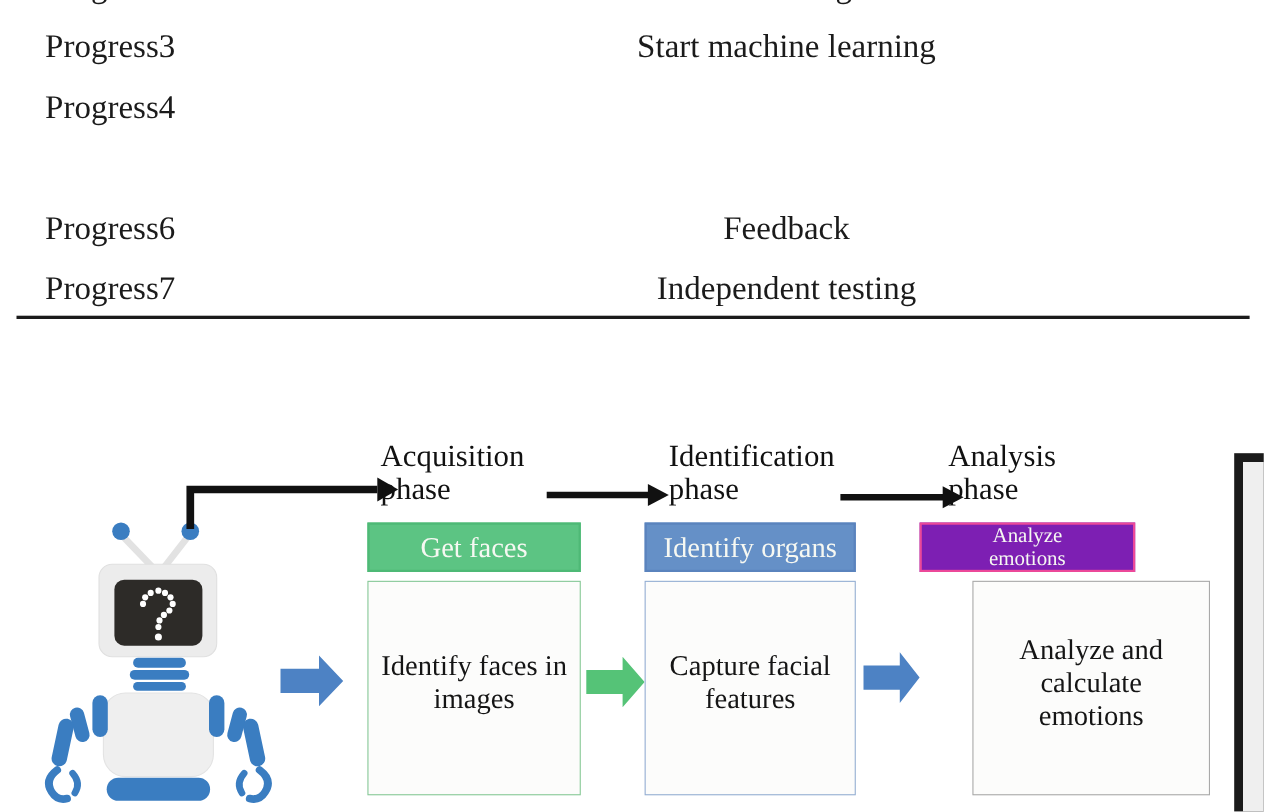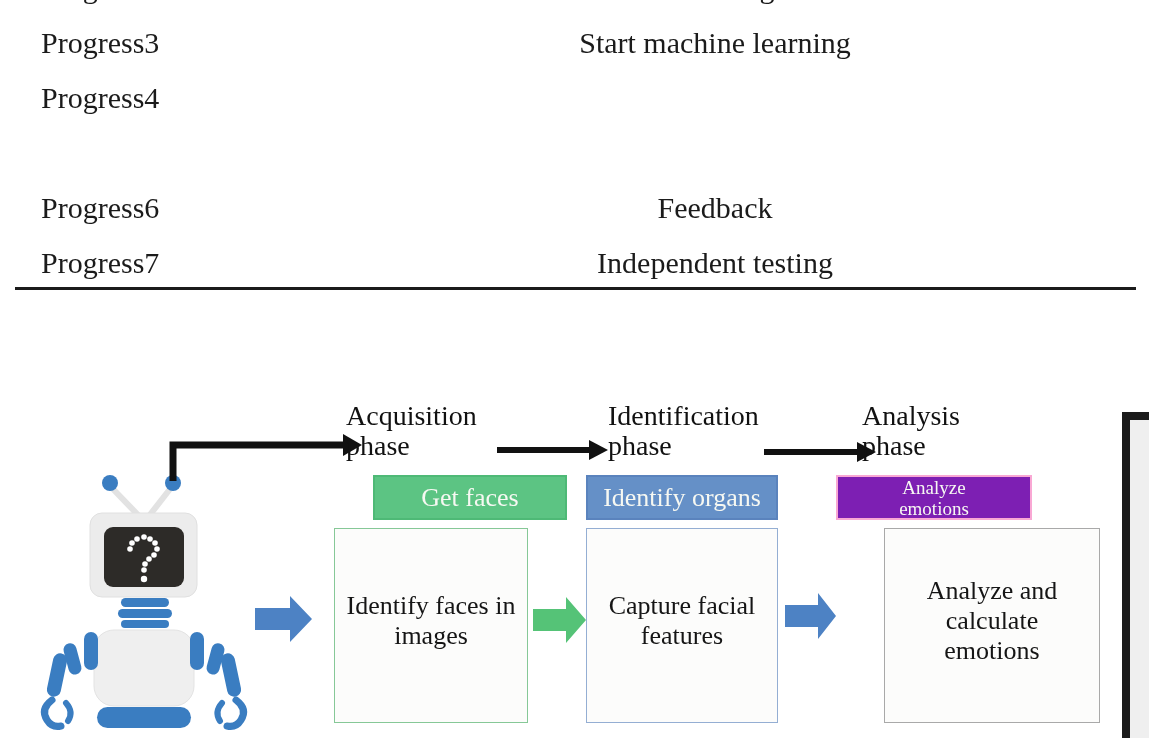--- a/index.html
+++ b/index.html
@@ -21,23 +21,23 @@
   
   #diagram-svg{position:absolute;left:0;top:0;width:1149px;height:738px;}
   .phase-label{
     position:absolute;top:401px;font-size:28px;line-height:30px;
     white-space:pre-line;color:#111;
   }
   .banner{
     position:absolute;top:475px;height:45px;display:flex;align-items:center;justify-content:center;
     font-size:26px;color:#f6f8f2;text-align:center;white-space:pre-line;box-sizing:border-box;
   }
-  .banner.c1{left:334px;width:194px;background:#5cc483;border:2px solid #4eb976;margin-left:39px;}
+  .banner.c1{left:334px;width:194px;background:#5cc483;border:2px solid #4eb976;}
   .banner.c2{left:586px;width:192px;background:#6590c7;border:2px solid #5a83bd;}
-  .banner.c3{left:836px;width:196px;background:#7d1fb3;border:2px solid #f9a8d4;font-size:19px;line-height:21px;}
+  .banner.c3{left:836px;width:196px;background:#7d1fb3;border:2px solid #ec4899;font-size:19px;line-height:21px;}
   .pbox{
     position:absolute;top:528px;height:195px;background:#fcfcfb;box-sizing:border-box;
     display:flex;align-items:center;justify-content:center;text-align:center;
     font-size:26px;line-height:30px;white-space:pre-line;padding-bottom:10px;color:#151515;
   }
   .pbox.c1{left:334px;width:194px;border:1.5px solid #86c897;}
   .pbox.c2{left:586px;width:192px;border:1.5px solid #94aed3;}
   .pbox.c3{left:884px;width:216px;border:1.5px solid #a9a9a9;}
 </style>
 </head>

